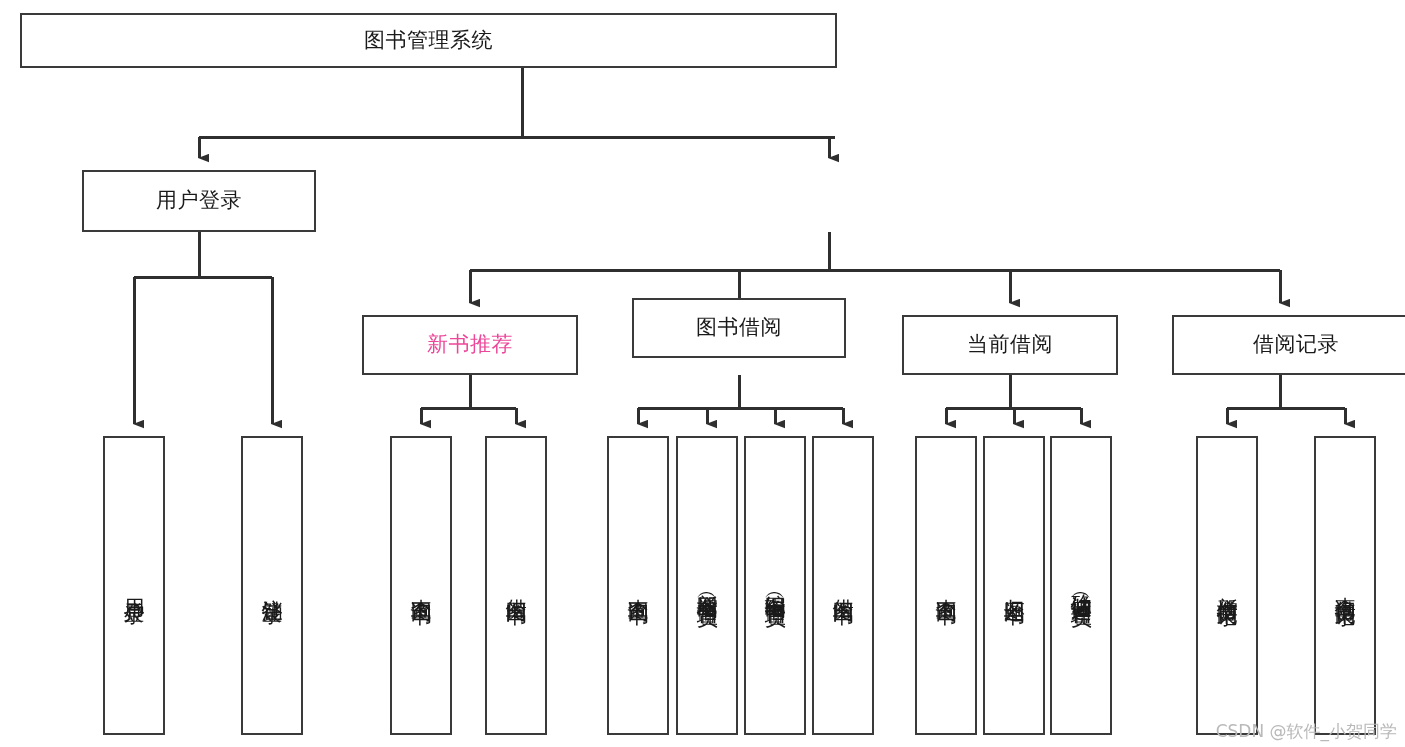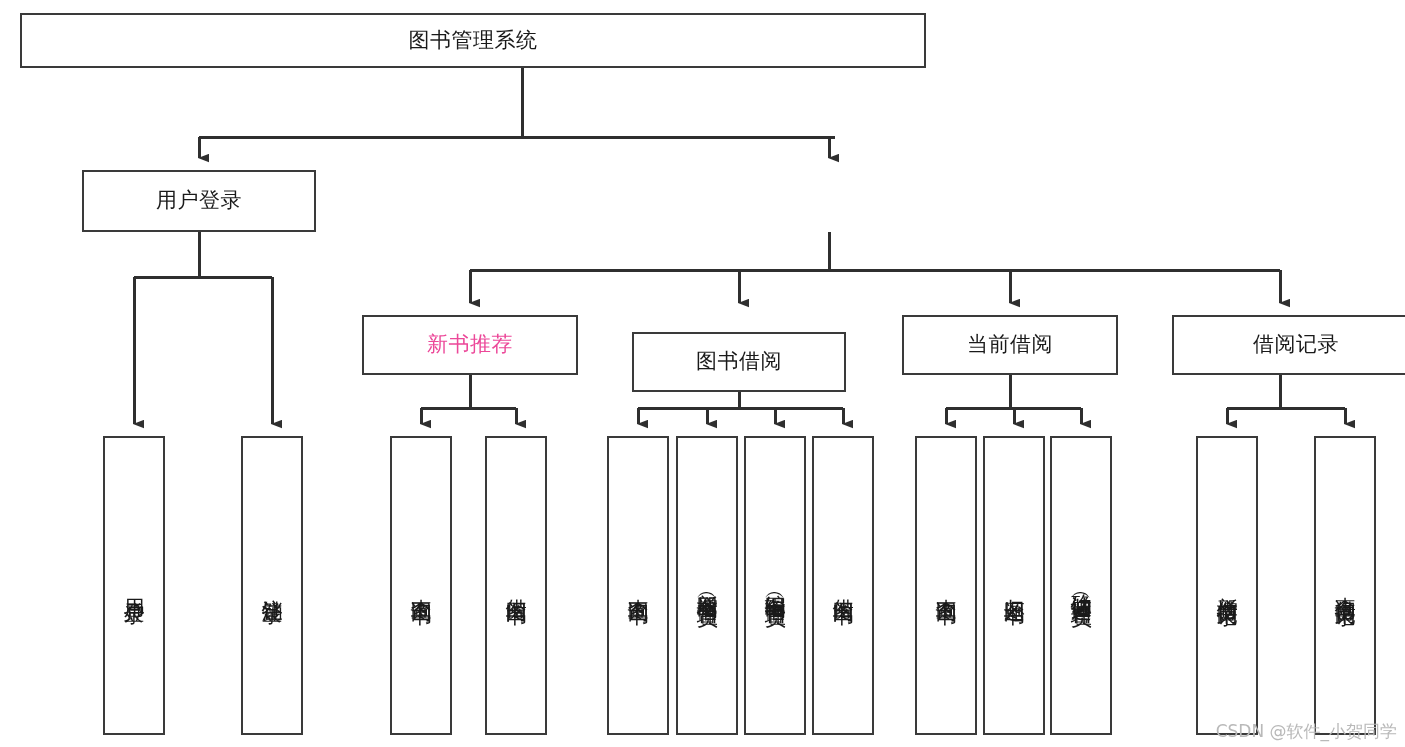--- a/index.html
+++ b/index.html
@@ -115,32 +115,32 @@
       <path d="M1014,408 L1014,424" marker-end="url(#arrowhead)"></path>
       <path d="M1081,408 L1081,424" marker-end="url(#arrowhead)"></path>
 
       <path d="M1280,375 L1280,408"></path>
       <path d="M1227,408 L1345,408"></path>
       <path d="M1227,408 L1227,424" marker-end="url(#arrowhead)"></path>
       <path d="M1345,408 L1345,424" marker-end="url(#arrowhead)"></path>
     </g>
   </svg>
 
-  <div class="node node-h" style="left: 20px; top: 13px; width: 906px; height: 55px; border-color: rgb(58, 58, 58); background: rgb(255, 255, 255); color: rgb(26, 26, 26);">
+  <div class="node node-h" style="left: 20px; top: 13px; width: 817px; height: 55px; border-color: rgb(58, 58, 58); background: rgb(255, 255, 255); color: rgb(26, 26, 26);">
     <span>图书管理系统</span>
   </div>
 
   <div class="node node-h" style="left: 82px; top: 170px; width: 234px; height: 62px; border-color: rgb(58, 58, 58); background: rgb(255, 255, 255); color: rgb(26, 26, 26);">
     <span>用户登录</span>
   </div>
 
   <div class="node node-h" style="left: 362px; top: 315px; width: 216px; height: 60px; border-color: rgb(58, 58, 58); background: rgb(255, 255, 255); color: #ec4899;">
     <span>新书推荐</span>
   </div>
-  <div class="node node-h" style="left: 632px; top: 332px; width: 214px; height: 60px; border-color: rgb(58, 58, 58); background: rgb(255, 255, 255); color: rgb(26, 26, 26);">
+  <div class="node node-h" style="left: 632px; top: 298px; width: 214px; height: 60px; border-color: rgb(58, 58, 58); background: rgb(255, 255, 255); color: rgb(26, 26, 26);">
     <span>图书借阅</span>
   </div>
   <div class="node node-h" style="left: 902px; top: 315px; width: 216px; height: 60px; border-color: rgb(58, 58, 58); background: rgb(255, 255, 255); color: rgb(26, 26, 26);">
     <span>当前借阅</span>
   </div>
   <div class="node node-h" style="left: 1172px; top: 315px; width: 248px; height: 60px; border-color: rgb(58, 58, 58); background: rgb(255, 255, 255); color: rgb(26, 26, 26);">
     <span>借阅记录</span>
   </div>
 
   <div class="node node-v" style="left: 103px; top: 436px; width: 62px; height: 299px; border-color: rgb(58, 58, 58); background: rgb(255, 255, 255); color: rgb(26, 26, 26);">

